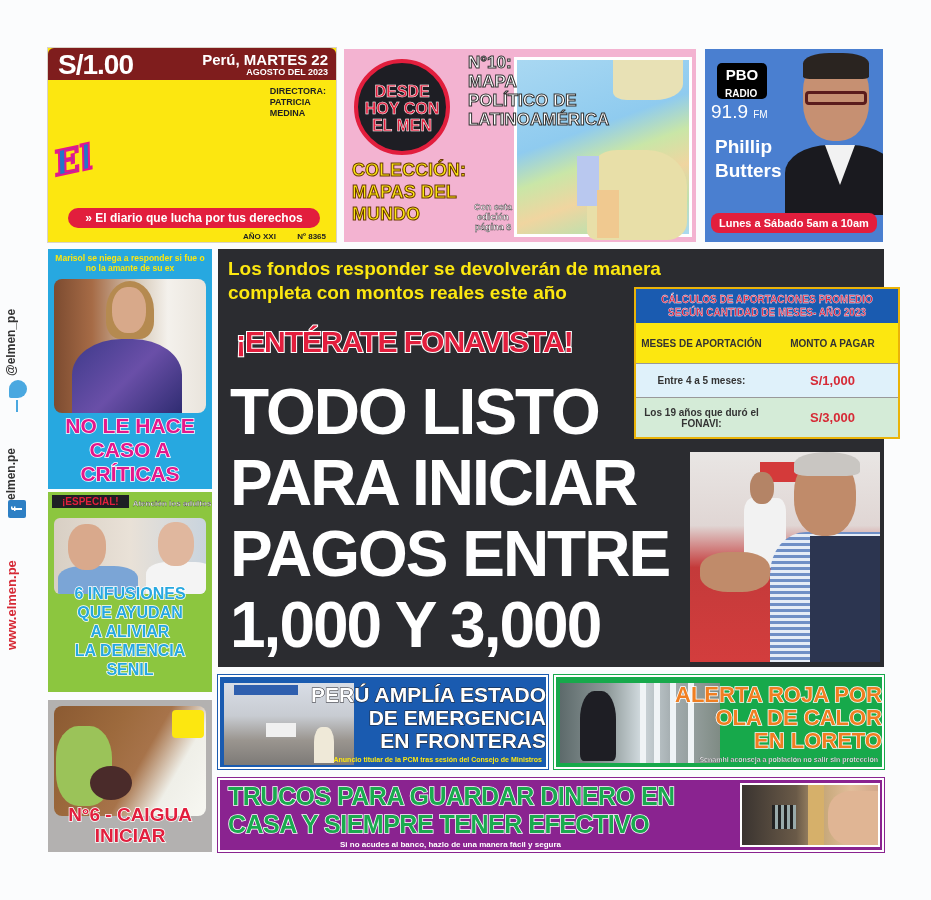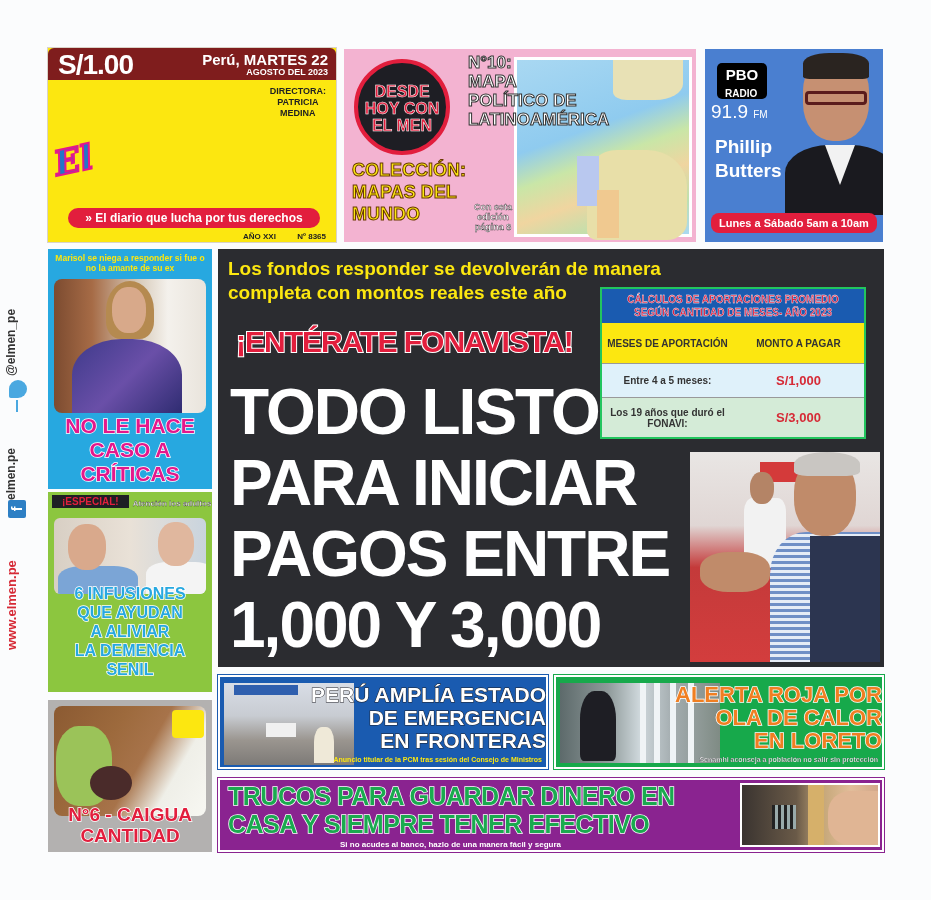--- a/index.html
+++ b/index.html
@@ -13,21 +13,21 @@
   .bird-icon { left: 9px; top: 380px; width: 18px; height: 18px; background: #4aa8e0; border-radius: 50% 50% 50% 10%; }
   .sep-line { left: 16px; top: 400px; width: 2px; height: 12px; background: #4aa8e0; }
   .fb-icon { left: 8px; top: 500px; width: 18px; height: 18px; background: #2d7fc4; color: #fff; font-size: 14px; font-weight: bold; text-align: center; line-height: 18px; border-radius: 2px; transform: rotate(-90deg); }
 
   
   .masthead { left: 47px; top: 47px; width: 290px; height: 196px; background: #fce710; border: 1px solid #d9d3c8; }
   .mast-bar { position: absolute; left: 0; top: 0; width: 100%; height: 32px; background: #7f1d1d; border-radius: 6px 6px 0 0; }
   .price { position: absolute; left: 10px; top: 1px; color: #fff; font-weight: 900; font-size: 28px; letter-spacing: -1px; }
   .date-main { position: absolute; right: 8px; top: 3px; color: #fff; font-weight: bold; font-size: 15px; }
   .date-sub { position: absolute; right: 8px; top: 19px; color: #fff; font-weight: bold; font-size: 9px; }
-  .director { position: absolute; right: 10px; top: 38px; text-align: center; font-weight: bold; font-size: 9px; line-height: 11px; color: #222; margin-left: 24px; }
+  .director { position: absolute; right: 10px; top: 38px; text-align: left; font-weight: bold; font-size: 9px; line-height: 11px; color: #222; margin-left: 24px; }
   .logo-el { position: absolute; left: 6px; top: 92px; font-family: "DejaVu Serif", serif; font-style: italic; font-weight: bold; font-size: 34px; color: #2275c7; -webkit-text-stroke: 2px #e4178c; transform: rotate(-12deg); }
   .logo-men { position: absolute; left: 46px; top: 48px; font-family: "DejaVu Sans", sans-serif; font-weight: 900; font-size: 92px; letter-spacing: -4px; line-height: 1; color: #1f6fc2; -webkit-text-stroke: 3px #e4178c; text-shadow: 0 0 0 #fff, 3px 3px 0 #fff, -3px -3px 0 #fff; }
   .slogan { position: absolute; left: 20px; top: 160px; width: 252px; height: 20px; background: #e21e3d; border-radius: 10px; color: #fff; font-weight: bold; font-size: 12px; line-height: 20px; text-align: center; }
   .year { position: absolute; left: 195px; top: 184px; font-weight: bold; font-size: 8px; color: #222; }
   .number { position: absolute; right: 10px; top: 184px; font-weight: bold; font-size: 8px; color: #222; }
 
   
   .map-promo { left: 344px; top: 49px; width: 352px; height: 193px; background: #f3b3d1; }
   .desde-circle { position: absolute; left: 10px; top: 10px; width: 96px; height: 96px; border-radius: 50%; background: #1e1e24; border: 4px solid #e21e3d; color: #e21e3d; font-weight: 900; font-size: 16px; line-height: 17px; text-align: center; padding-top: 20px; -webkit-text-stroke: 0.5px #fff; }
   .coleccion { position: absolute; left: 8px; top: 110px; color: #fce710; font-weight: 900; font-size: 18px; line-height: 22px; -webkit-text-stroke: 1px #6a3a00; }
@@ -75,21 +75,21 @@
   .caigua-veg { position: absolute; left: 2px; top: 20px; width: 56px; height: 80px; background: #9bc359; border-radius: 40%; }
   .caigua-hole { position: absolute; left: 36px; top: 60px; width: 42px; height: 34px; background: #4a2b2a; border-radius: 50%; }
   .chef-badge { position: absolute; left: 118px; top: 4px; width: 32px; height: 28px; background: #fce710; border-radius: 4px; }
   .caigua-head { position: absolute; left: 2px; top: 104px; width: 160px; text-align: center; color: #e21e3d; font-weight: 900; font-size: 19px; line-height: 21px; -webkit-text-stroke: 1.5px #fff; paint-order: stroke fill; }
 
   
   .main-story { left: 218px; top: 249px; width: 666px; height: 418px; background: #2b2c30; }
   .main-kicker { position: absolute; left: 10px; top: 8px; width: 480px; color: #fce710; font-weight: bold; font-size: 19px; line-height: 24px; }
   .enterate { position: absolute; left: 18px; top: 76px; color: #e21e3d; font-weight: 900; font-size: 30px; letter-spacing: -1px; -webkit-text-stroke: 2px #fff; paint-order: stroke fill; }
   .headline { position: absolute; left: 12px; top: 128px; color: #fff; font-weight: 900; font-size: 64px; line-height: 71px; letter-spacing: -2px; }
-  .calc-table { position: absolute; left: 382px; top: 38px; width: 266px; border: 2px solid #22c55e; }
+  .calc-table { position: absolute; left: 416px; top: 38px; width: 266px; border: 2px solid #eab308; }
   .calc-title { background: #1a5bb0; color: #e21e3d; font-weight: 900; font-size: 10px; line-height: 13px; text-align: center; padding: 4px 2px; -webkit-text-stroke: 0.3px #fff; }
   .calc-head { display: flex; background: #fce710; height: 40px; align-items: center; }
   .calc-head div { flex: 1; text-align: center; font-weight: bold; font-size: 10px; line-height: 11px; color: #333; }
   .calc-row { display: flex; align-items: center; height: 34px; border-top: 1px solid #999; }
   .calc-row.r1 { background: #dff1fa; }
   .calc-row.r2 { background: #d4ebd7; height: 40px; }
   .calc-row div { flex: 1; text-align: center; font-weight: bold; font-size: 10px; line-height: 11px; color: #333; }
   .calc-row div.amt { color: #d62a36; font-size: 13px; }
   .main-photo { position: absolute; left: 472px; top: 203px; width: 190px; height: 210px; background: linear-gradient(180deg, #e9e6e4 0%, #e0d6d4 35%, #c43a3a 55%, #d33d3d 100%); overflow: hidden; }
   .ph-red-wall { position: absolute; left: 70px; top: 10px; width: 40px; height: 20px; background: #d43a3a; }
@@ -233,21 +233,21 @@
 </div>
 
 <div class="abs caigua">
   <div class="caigua-photo">
     <div class="caigua-veg"></div>
     <div class="caigua-hole"></div>
     <div class="chef-badge"></div>
   </div>
   <div class="caigua-head">
     <div>N°6 - CAIGUA</div>
-    <div>CANTIDAD</div>
+    <div>INICIAR</div>
   </div>
 </div>
 
 <div class="abs main-story">
   <div class="main-kicker">Los fondos responder se devolverán de manera completa con montos reales este año</div>
   <div class="enterate">¡ENTÉRATE FONAVISTA!</div>
   <div class="main-photo">
     <div class="ph-red-wall"></div>
     <div class="ph-clerk-body"></div>
     <div class="ph-clerk-head"></div>

